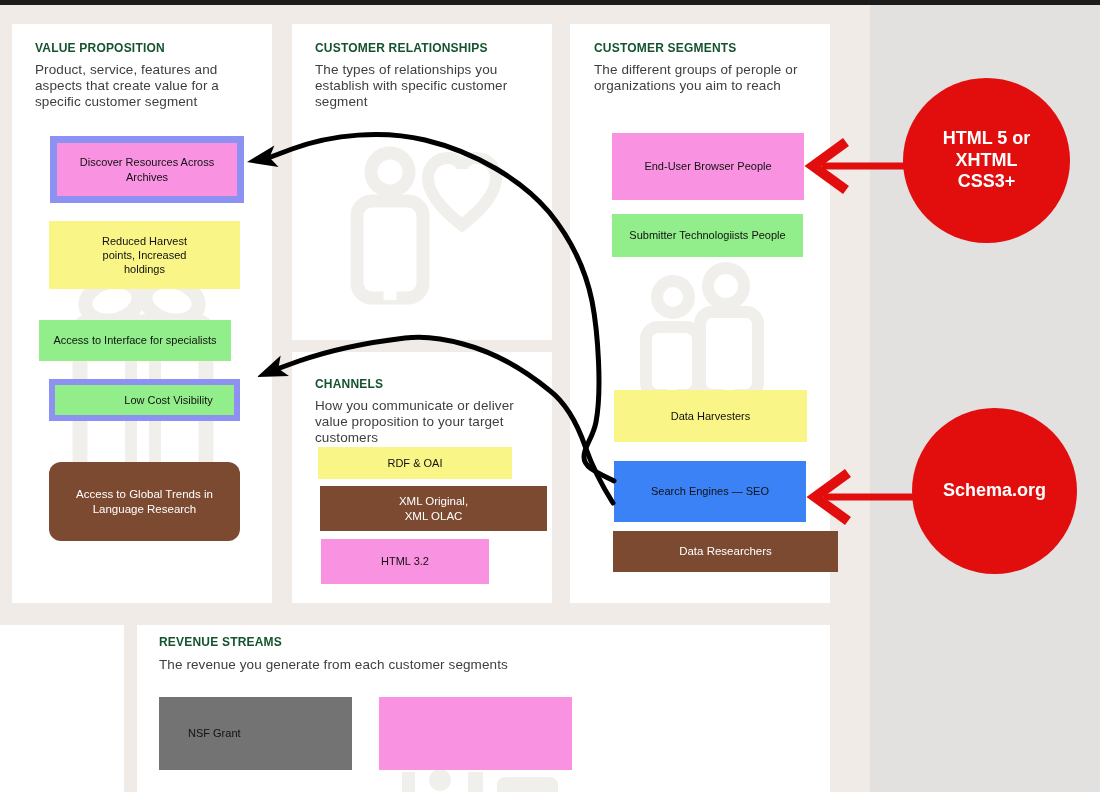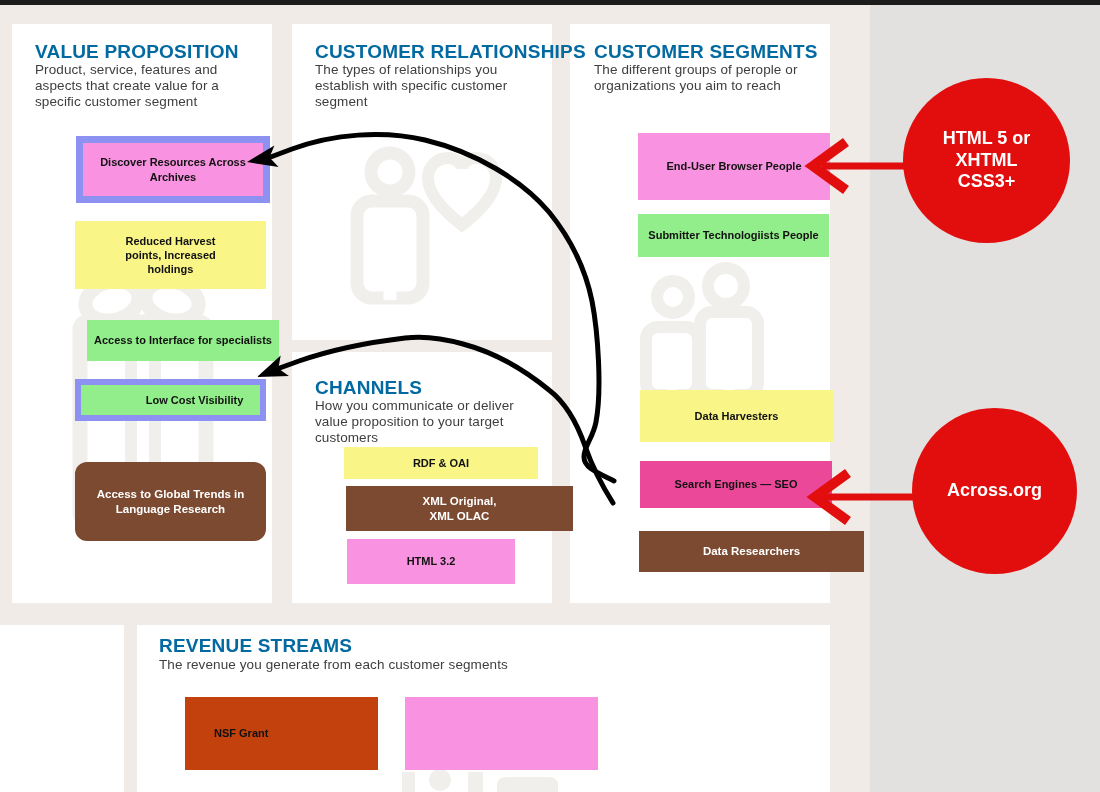--- a/index.html
+++ b/index.html
@@ -1,27 +1,27 @@
 <!DOCTYPE html>
 <html><head>
 <meta charset="utf-8">
 <style>
   html,body{margin:0;padding:0;background:#f0ebe7;}
   .stage{position:relative;width:1100px;height:792px;overflow:hidden;
          font-family:"Liberation Sans","DejaVu Sans",sans-serif;background:#f0ebe7;}
   .topbar{position:absolute;left:0;top:0;width:1100px;height:5px;z-index:60;}
   .side-bg{position:absolute;left:870px;top:5px;width:230px;height:787px;z-index:0;}
   .panel{position:absolute;background:#ffffff;z-index:1;}
-  .panel-title{position:absolute;font-size:19px;font-weight:700;color:#0369a1;
+  .panel-title{position:absolute;font-size:12px;font-weight:700;color:#14532d;
                letter-spacing:.2px;z-index:6;white-space:pre-line;}
   .panel-sub{position:absolute;font-size:13.5px;color:#3e3e3e;line-height:1.18;
              z-index:6;white-space:pre-line;letter-spacing:.1px;}
   .note{position:absolute;display:flex;align-items:center;justify-content:center;
-        text-align:center;font-size:11px;font-weight:700;color:#111;line-height:1.3;
-        white-space:pre-line;z-index:20;box-sizing:border-box;margin-left:26px;}
+        text-align:center;font-size:11px;font-weight:400;color:#111;line-height:1.3;
+        white-space:pre-line;z-index:20;box-sizing:border-box;}
   .note.bordered{border:7px solid transparent;}
   .note.bordered-thin{border:6px solid transparent;}
   .note.white-text{color:#ffffff;font-size:11.5px;}
   .note.left-text{justify-content:flex-start;text-align:left;padding-left:29px;}
   .icon-layer{position:absolute;left:0;top:0;z-index:5;pointer-events:none;}
   .callout{position:absolute;border-radius:50%;display:flex;align-items:center;
            justify-content:center;text-align:center;color:#fff;font-weight:700;
            font-size:18px;line-height:1.22;white-space:pre-line;z-index:30;}
   .overlay{position:absolute;left:0;top:0;z-index:40;pointer-events:none;}
 </style>
@@ -88,43 +88,43 @@
 organizations you aim to reach</div>
 
   <div class="panel-title" style="left:159px;top:635px;">REVENUE STREAMS</div>
   <div class="panel-sub" style="left:159px;top:657px;">The revenue you generate from each customer segments</div>
 
   <div class="note bordered" style="left: 50px; top: 136px; width: 194px; height: 67px; background: rgb(249, 146, 225); border-color: rgb(141, 145, 241);">Discover Resources Across
 Archives</div>
   <div class="note" style="left: 49px; top: 221px; width: 191px; height: 68px; background: rgb(249, 245, 135);">Reduced Harvest
 points, Increased
 holdings</div>
-  <div class="note" style="left: 61px; top: 320px; width: 192px; height: 41px; background: rgb(146, 238, 138);">Access to Interface for specialists</div>
+  <div class="note" style="left: 39px; top: 320px; width: 192px; height: 41px; background: rgb(146, 238, 138);">Access to Interface for specialists</div>
   <div class="note bordered-thin" style="left: 49px; top: 379px; width: 191px; height: 42px; background: rgb(146, 238, 138); border-color: rgb(141, 145, 241); padding-left: 48px;">Low Cost Visibility</div>
   <div class="note white-text" style="left: 49px; top: 462px; width: 191px; height: 79px; background: rgb(124, 74, 49); border-radius: 12px;">Access to Global Trends in
 Language Research</div>
 
   <div class="note" style="left: 318px; top: 447px; width: 194px; height: 32px; background: rgb(249, 245, 135);">RDF &amp; OAI</div>
   <div class="note white-text" style="left: 320px; top: 486px; width: 227px; height: 45px; background: rgb(124, 74, 49);">XML Original,
 XML OLAC</div>
   <div class="note" style="left: 321px; top: 539px; width: 168px; height: 45px; background: rgb(249, 146, 225);">HTML 3.2</div>
 
   <div class="note" style="left: 612px; top: 133px; width: 192px; height: 67px; background: rgb(249, 146, 225);">End-User Browser People</div>
   <div class="note" style="left: 612px; top: 214px; width: 191px; height: 43px; background: rgb(146, 238, 138);">Submitter Technologiists People</div>
   <div class="note" style="left: 614px; top: 390px; width: 193px; height: 52px; background: rgb(249, 245, 135);">Data Harvesters</div>
-  <div class="note" style="left: 614px; top: 461px; width: 192px; height: 47px; background: #ec4899;">Search Engines — SEO</div>
+  <div class="note" style="left: 614px; top: 461px; width: 192px; height: 61px; background: #3b82f6;">Search Engines — SEO</div>
   <div class="note white-text" style="left: 613px; top: 531px; width: 225px; height: 41px; background: rgb(124, 74, 49);">Data Researchers</div>
 
-  <div class="note left-text" style="left: 159px; top: 697px; width: 193px; height: 73px; background: #c2410c;">NSF Grant</div>
+  <div class="note left-text" style="left: 159px; top: 697px; width: 193px; height: 73px; background: #737373;">NSF Grant</div>
   <div class="note" style="left: 379px; top: 697px; width: 193px; height: 73px; background: rgb(249, 146, 225);"></div>
 
   <div class="callout" style="left: 903px; top: 78px; width: 167px; height: 165px; background: rgb(226, 13, 13);">HTML 5 or
 XHTML
 CSS3+</div>
-  <div class="callout" style="left: 912px; top: 408px; width: 165px; height: 166px; background: rgb(226, 13, 13);">Across.org</div>
+  <div class="callout" style="left: 912px; top: 408px; width: 165px; height: 166px; background: rgb(226, 13, 13);">Schema.org</div>
 
   <svg class="overlay" width="1100" height="792" viewBox="0 0 1100 792">
     <g>
       <path d="M614,481 C598,473 584,468 584,457 C584,446 593,438 596,422 C602,390 598,332 592,301 C585,267 571,239 549,212 C522,180 475,152 425,140 C383,130 333,134 292,149 L268,158" fill="none" stroke-width="5" stroke-linecap="round" stroke="#000000"></path>
       <polygon points="0,0 -30,-11 -23,0 -30,11" transform="translate(247,162) rotate(169)" fill="#000000"></polygon>
     </g>
     <g>
       <path d="M613,503 C599,481 591,463 585,446 C577,423 566,403 549,390 C527,372 497,353 463,344 C442,338 421,336 405,338 C371,342 331,350 299,361 L277,369" fill="none" stroke-width="5" stroke-linecap="round" stroke="#000000"></path>
       <polygon points="0,0 -30,-11 -23,0 -30,11" transform="translate(257,377) rotate(158)" fill="#000000"></polygon>
     </g>

